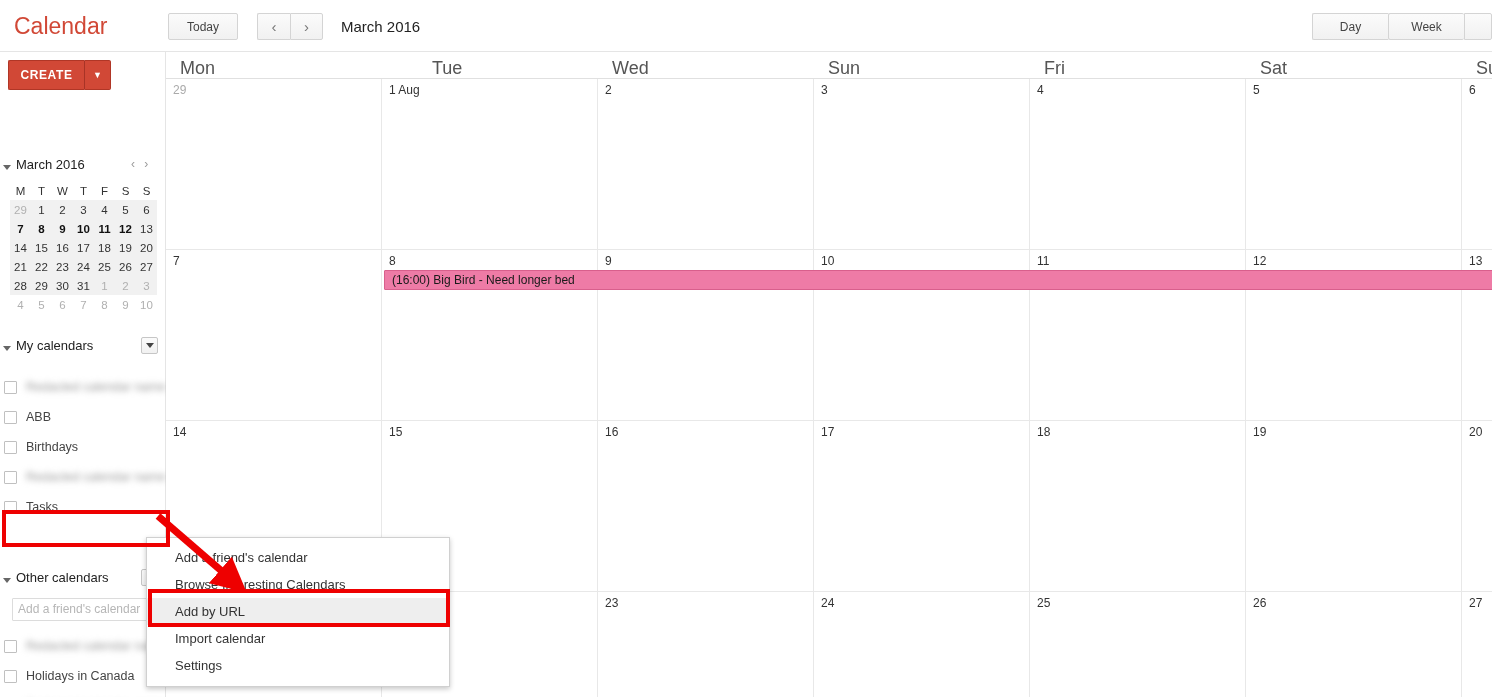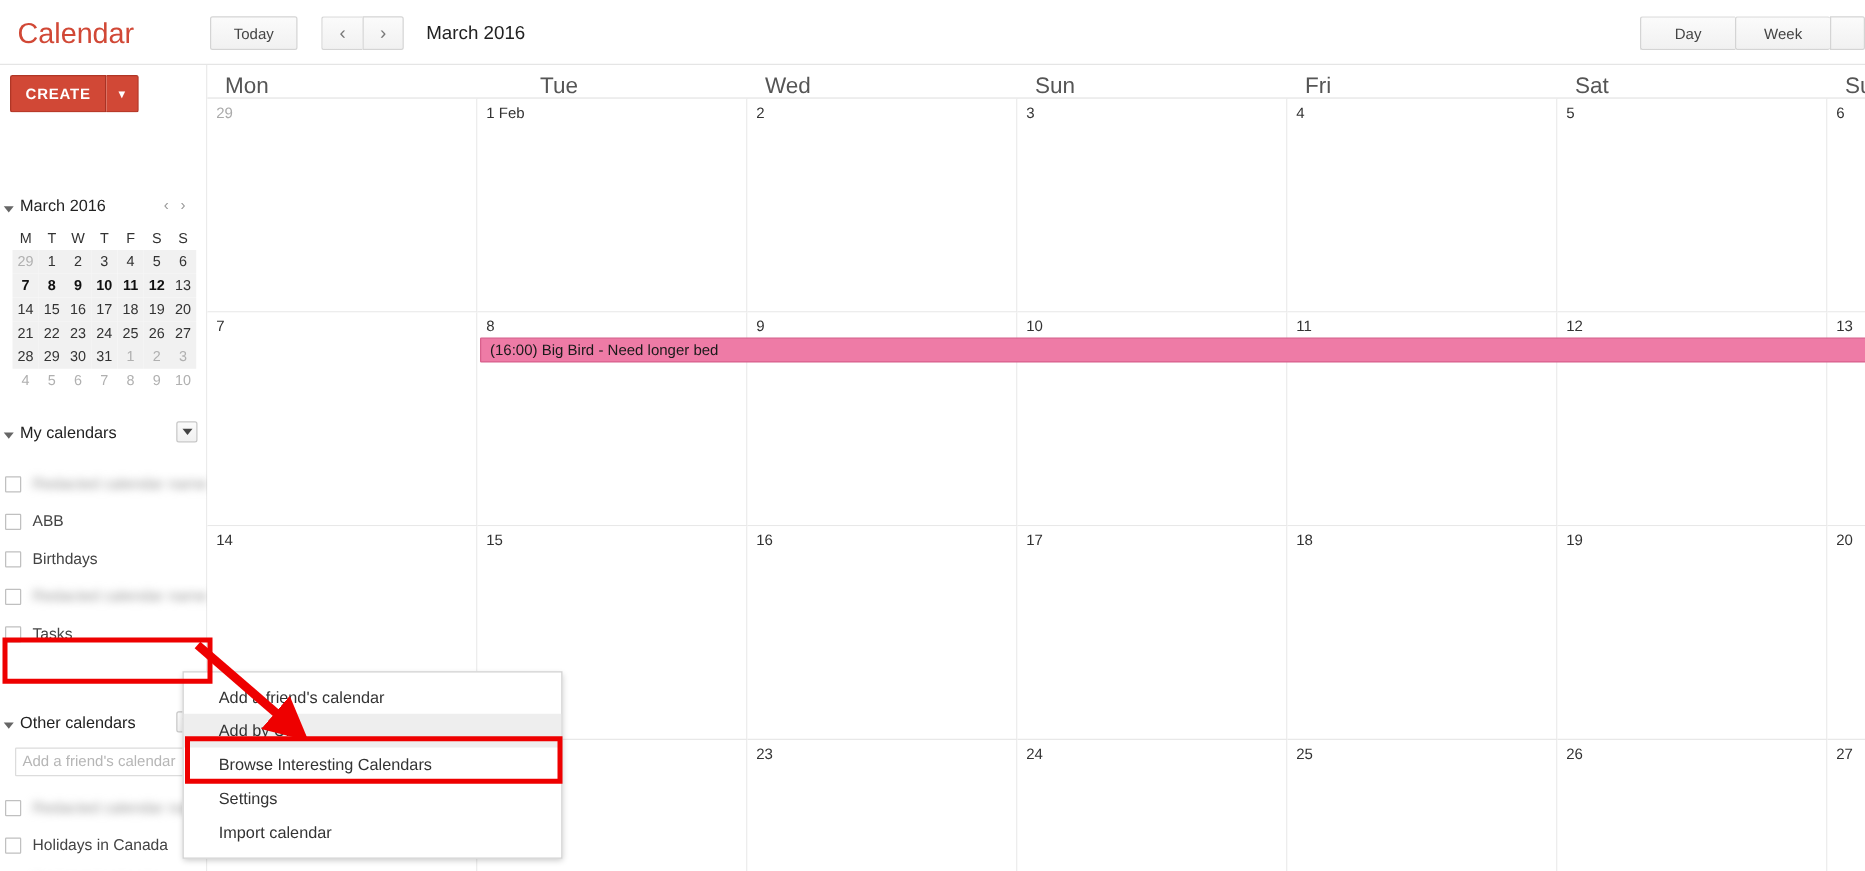--- a/index.html
+++ b/index.html
@@ -346,21 +346,21 @@
         <div class="dow" style="left: 662px;">Sun</div>
         <div class="dow" style="left: 878px;">Fri</div>
         <div class="dow" style="left: 1094px;">Sat</div>
         <div class="dow" style="left: 1310px;">Sun</div>
       </div>
     <div class="cellgrid" id="cellgrid">
         <div class="cell dim" style="left: 0px; top: 0px; width: 216px; height: 171px;">
           <div class="dnum">29</div>
         </div>
         <div class="cell" style="left: 216px; top: 0px; width: 216px; height: 171px;">
-          <div class="dnum">1 Feb</div>
+          <div class="dnum">1 Aug</div>
         </div>
         <div class="cell" style="left: 432px; top: 0px; width: 216px; height: 171px;">
           <div class="dnum">2</div>
         </div>
         <div class="cell" style="left: 648px; top: 0px; width: 216px; height: 171px;">
           <div class="dnum">3</div>
         </div>
         <div class="cell" style="left: 864px; top: 0px; width: 216px; height: 171px;">
           <div class="dnum">4</div>
         </div>
@@ -444,20 +444,20 @@
       <marker id="ah" markerWidth="5" markerHeight="5" refX="2.2" refY="2.5" orient="auto">
         <path d="M0,0 L5,2.5 L0,5 z" fill="#ee0000"></path>
       </marker>
     </defs>
     <line x1="8" y1="8" x2="82" y2="72" stroke="#ee0000" stroke-width="7" marker-end="url(#ah)"></line>
   </svg>
 
   <div class="menu">
     <div id="menu-items">
         <div class="menu-item">Add a friend's calendar</div>
+        <div class="menu-item">Browse Interesting Calendars</div>
         <div class="menu-item active">Add by URL</div>
-        <div class="menu-item">Browse Interesting Calendars</div>
+        <div class="menu-item">Import calendar</div>
         <div class="menu-item">Settings</div>
-        <div class="menu-item">Import calendar</div>
       </div>
   </div>
 
 </div>
 
 </body></html>

